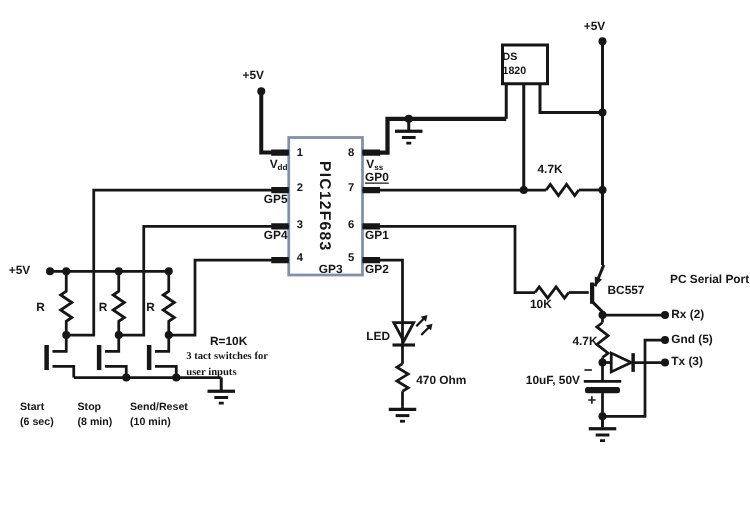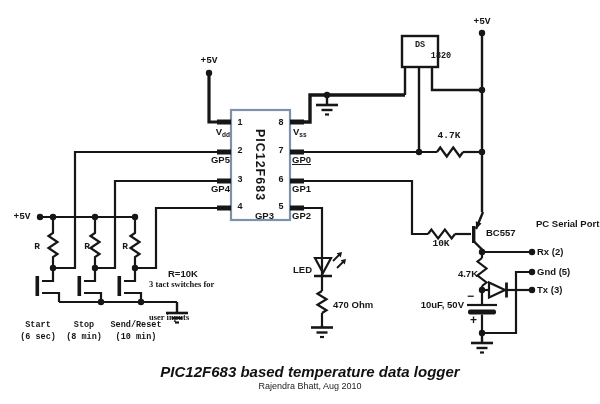--- a/index.html
+++ b/index.html
@@ -1,20 +1,20 @@
 <!DOCTYPE html>
 <html><head>
 <meta charset="utf-8">
 <style>
   html,body{margin:0;padding:0;background:#ffffff;}
   #stage{position:relative;width:600px;height:404px;background:#ffffff;overflow:hidden;
          font-family:"Liberation Sans",sans-serif;color:#161616;}
   #stage svg{position:absolute;left:0;top:0;}
   .lbl{position:absolute;font-weight:bold;font-size:9.5px;line-height:11px;white-space:nowrap;color:#161616;}
-  .ctr{text-align:center;font-family:Liberation Mono, monospace;}
+  .ctr{}
   .rgt{text-align:right;}
   .small{font-size:8.5px;line-height:10px;}
   .pinnum{position:absolute;font-size:9px;font-weight:bold;transform:translate(-50%,-50%);color:#161616;}
   .sub{font-size:6.5px;vertical-align:-2px;font-weight:bold;}
   .icname{position:absolute;left:260px;top:165px;transform:translate(-50%,-50%) rotate(90deg);
           font-weight:bold;font-size:12.5px;letter-spacing:1px;color:#161616;}
   .sign{position:absolute;font-weight:bold;font-size:12px;line-height:12px;color:#161616;}
   .title{position:absolute;left:110px;top:363px;width:400px;text-align:center;
          font-weight:bold;font-style:italic;font-size:15px;color:#111;}
   .author{position:absolute;left:110px;top:381px;width:400px;text-align:center;
@@ -190,26 +190,26 @@
   <div class="pinnum" style="left:281px;top:179px;">6</div>
   <div class="pinnum" style="left:281px;top:206px;">5</div>
 
   <div class="icname">PIC12F683</div>
 
   <div class="lbl rgt" style="left:203px;top:126px;width:27px;"><span>V</span><span class="sub">dd</span></div>
   <div class="lbl rgt" style="left:205px;top:154px;width:25px;">GP5</div>
   <div class="lbl rgt" style="left:205px;top:183px;width:25px;">GP4</div>
   <div class="lbl rgt" style="left:205px;top:210px;width:25px;margin-left:44px;">GP3</div>
   <div class="lbl" style="left:293px;top:126px;"><span>V</span><span class="sub">ss</span></div>
-  <div class="lbl" style="left:292px;top:154px;text-decoration:underline;">GP0</div>
+  <div class="lbl" style="left:292px;top:137px;text-decoration:underline;">GP0</div>
   <div class="lbl" style="left:292px;top:183px;">GP1</div>
   <div class="lbl" style="left:292px;top:210px;">GP2</div>
 
   <div class="lbl ctr small" style="left:402px;top:40px;width:36px;">DS</div>
-  <div class="lbl ctr small" style="left:402px;top:51px;width:56px;padding-left:11px;">1820</div>
+  <div class="lbl ctr small" style="left:402px;top:51px;width:56px;">1820</div>
 
   <div class="lbl ctr" style="left:430px;top:130px;width:38px;">4.7K</div>
   <div class="lbl ctr" style="left:424px;top:238px;width:34px;">10K</div>
   <div class="lbl rgt" style="left:448px;top:268px;width:30px;">4.7K</div>
   <div class="lbl" style="left:333px;top:299px;">470 Ohm</div>
   <div class="lbl ctr" style="left:29px;top:241px;width:16px;">R</div>
   <div class="lbl ctr" style="left:79px;top:241px;width:16px;">R</div>
   <div class="lbl ctr" style="left:117px;top:241px;width:16px;">R</div>
   <div class="lbl" style="left:168px;top:228px;margin-top:40px;">R=10K</div>
 
@@ -219,23 +219,21 @@
   <div class="lbl rgt" style="left:414px;top:299px;width:50px;">10uF, 50V</div>
   <div class="sign" style="left:467px;top:290px;">−</div>
   <div class="sign" style="left:470px;top:314px;">+</div>
 
   <div class="lbl" style="left:536px;top:218px;">PC Serial Port</div>
   <div class="lbl" style="left:537px;top:246px;">Rx (2)</div>
   <div class="lbl" style="left:537px;top:266px;">Gnd (5)</div>
   <div class="lbl" style="left:537px;top:284px;">Tx (3)</div>
 
   <div class="lbl note" style="left:149px;top:279px;">3 tact switches for</div>
-  <div class="lbl note" style="left:149px;top:292px;margin-top:20px;">user inputs</div>
+  <div class="lbl note" style="left:149px;top:292px;">user inputs</div>
   <div class="lbl ctr small" style="left:16px;top:320px;width:44px;">Start</div>
   <div class="lbl ctr small" style="left:16px;top:332px;width:44px;">(6 sec)</div>
   <div class="lbl ctr small" style="left:62px;top:320px;width:44px;">Stop</div>
   <div class="lbl ctr small" style="left:62px;top:332px;width:44px;">(8 min)</div>
   <div class="lbl ctr small" style="left:104px;top:320px;width:64px;">Send/Reset</div>
   <div class="lbl ctr small" style="left:104px;top:332px;width:64px;">(10 min)</div>
 
-  <div class="title">PIC12F683 based temperature data logger</div>
-  <div class="author">Rajendra Bhatt, Aug 2010</div>
 </div>
 
 </body></html>

